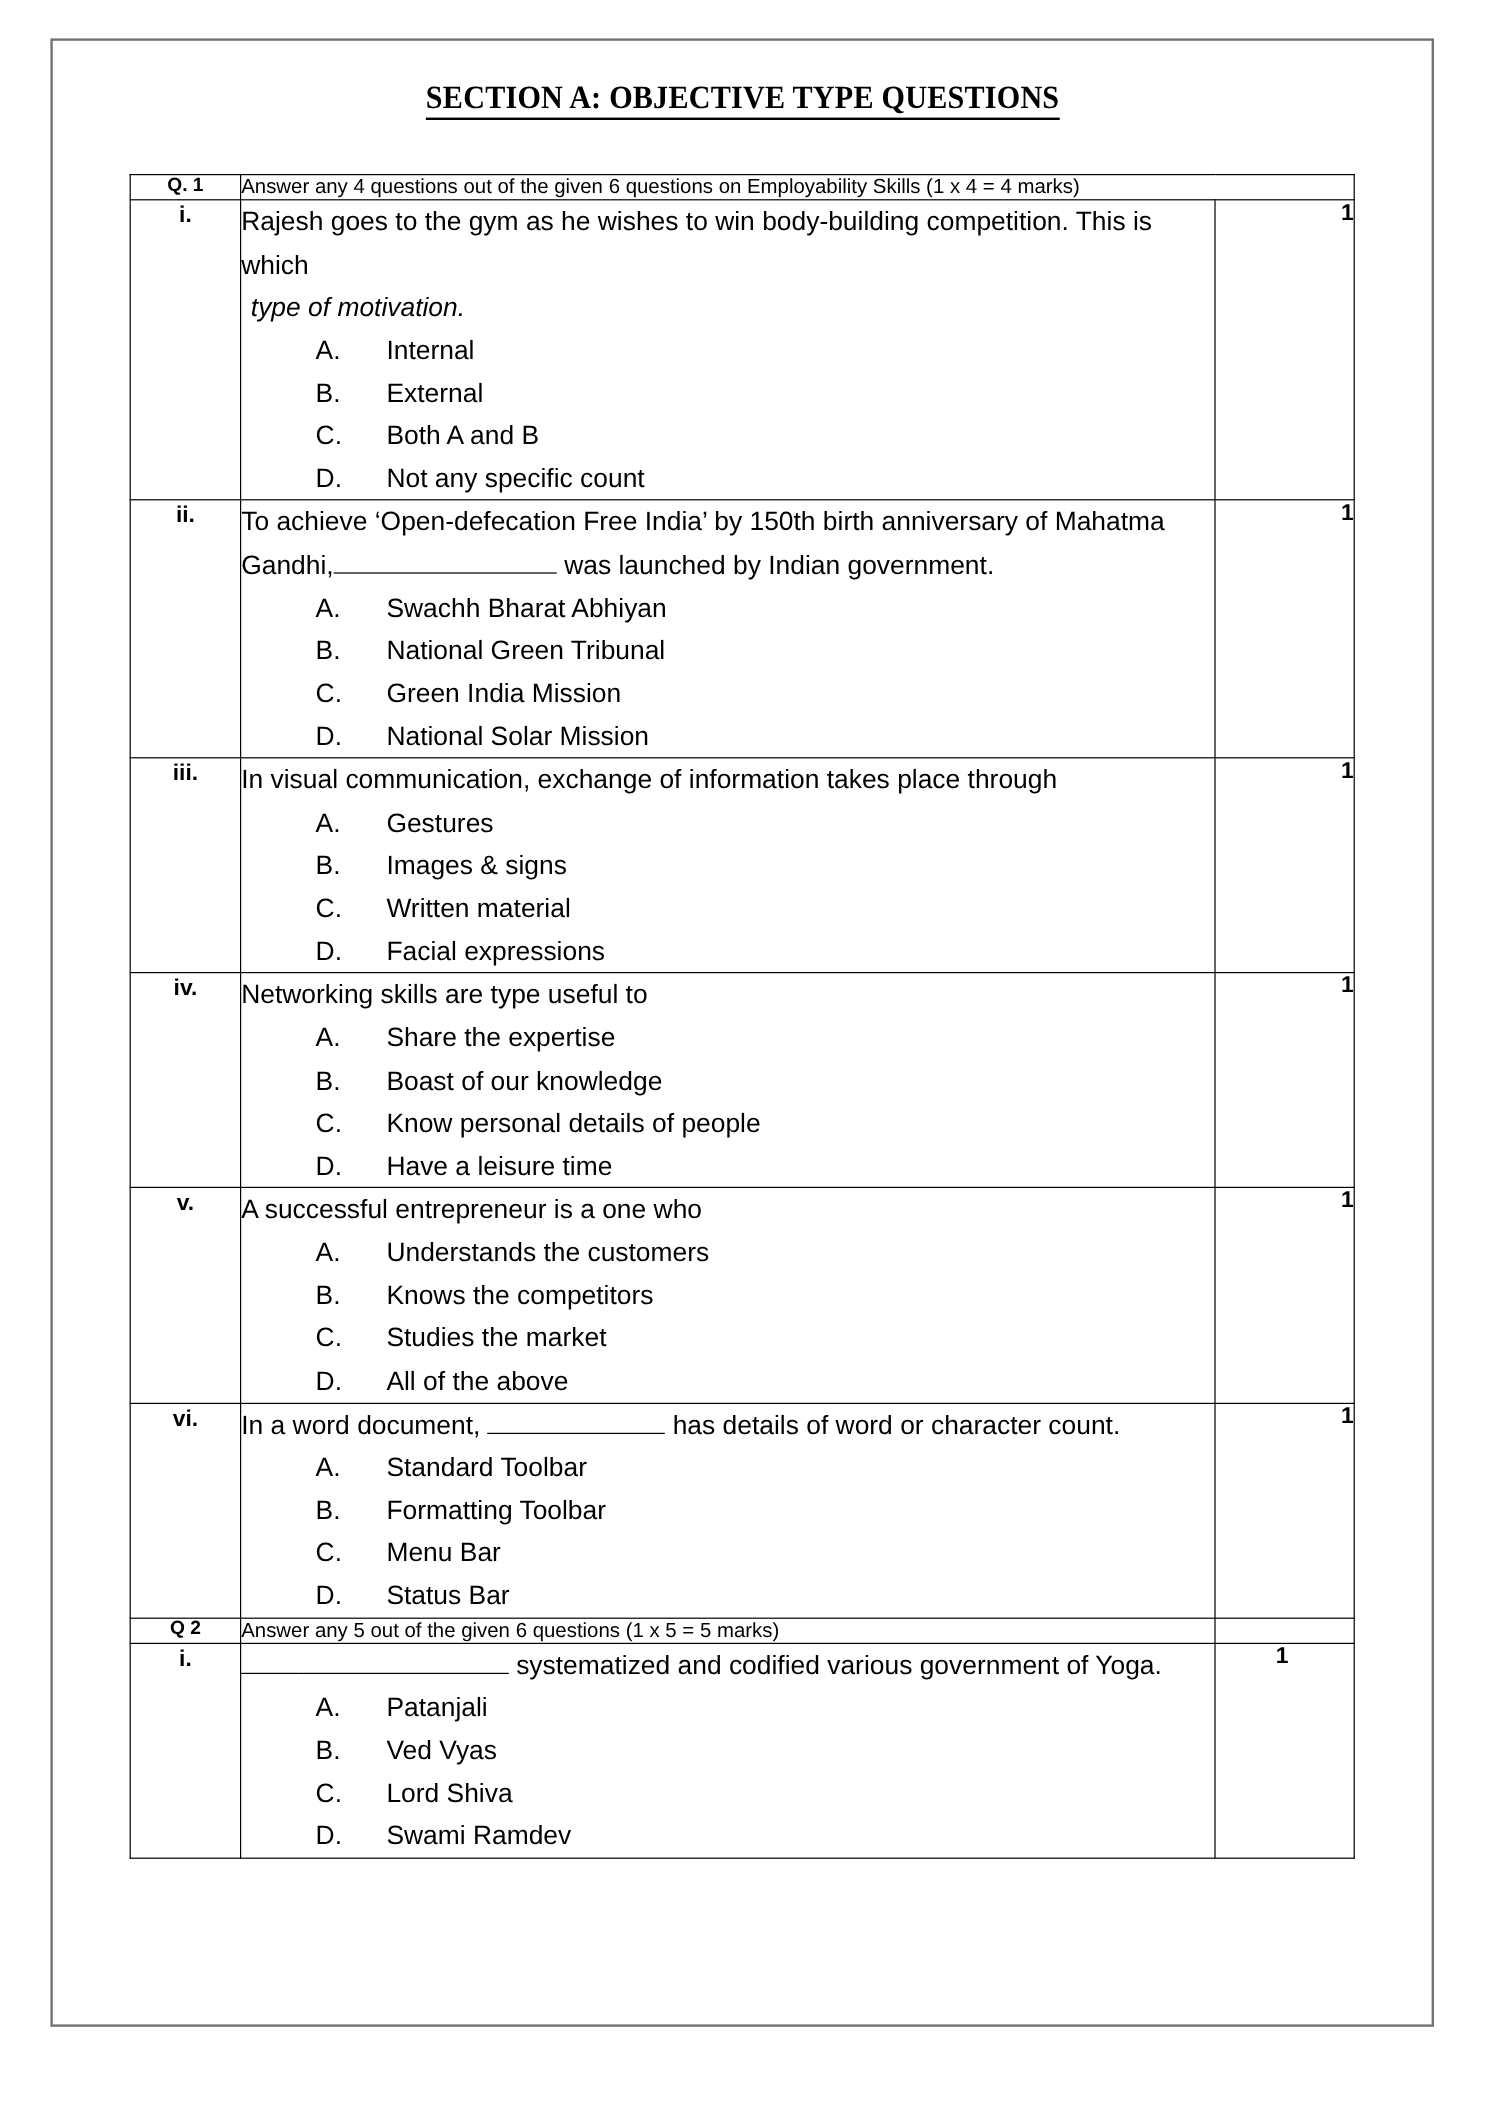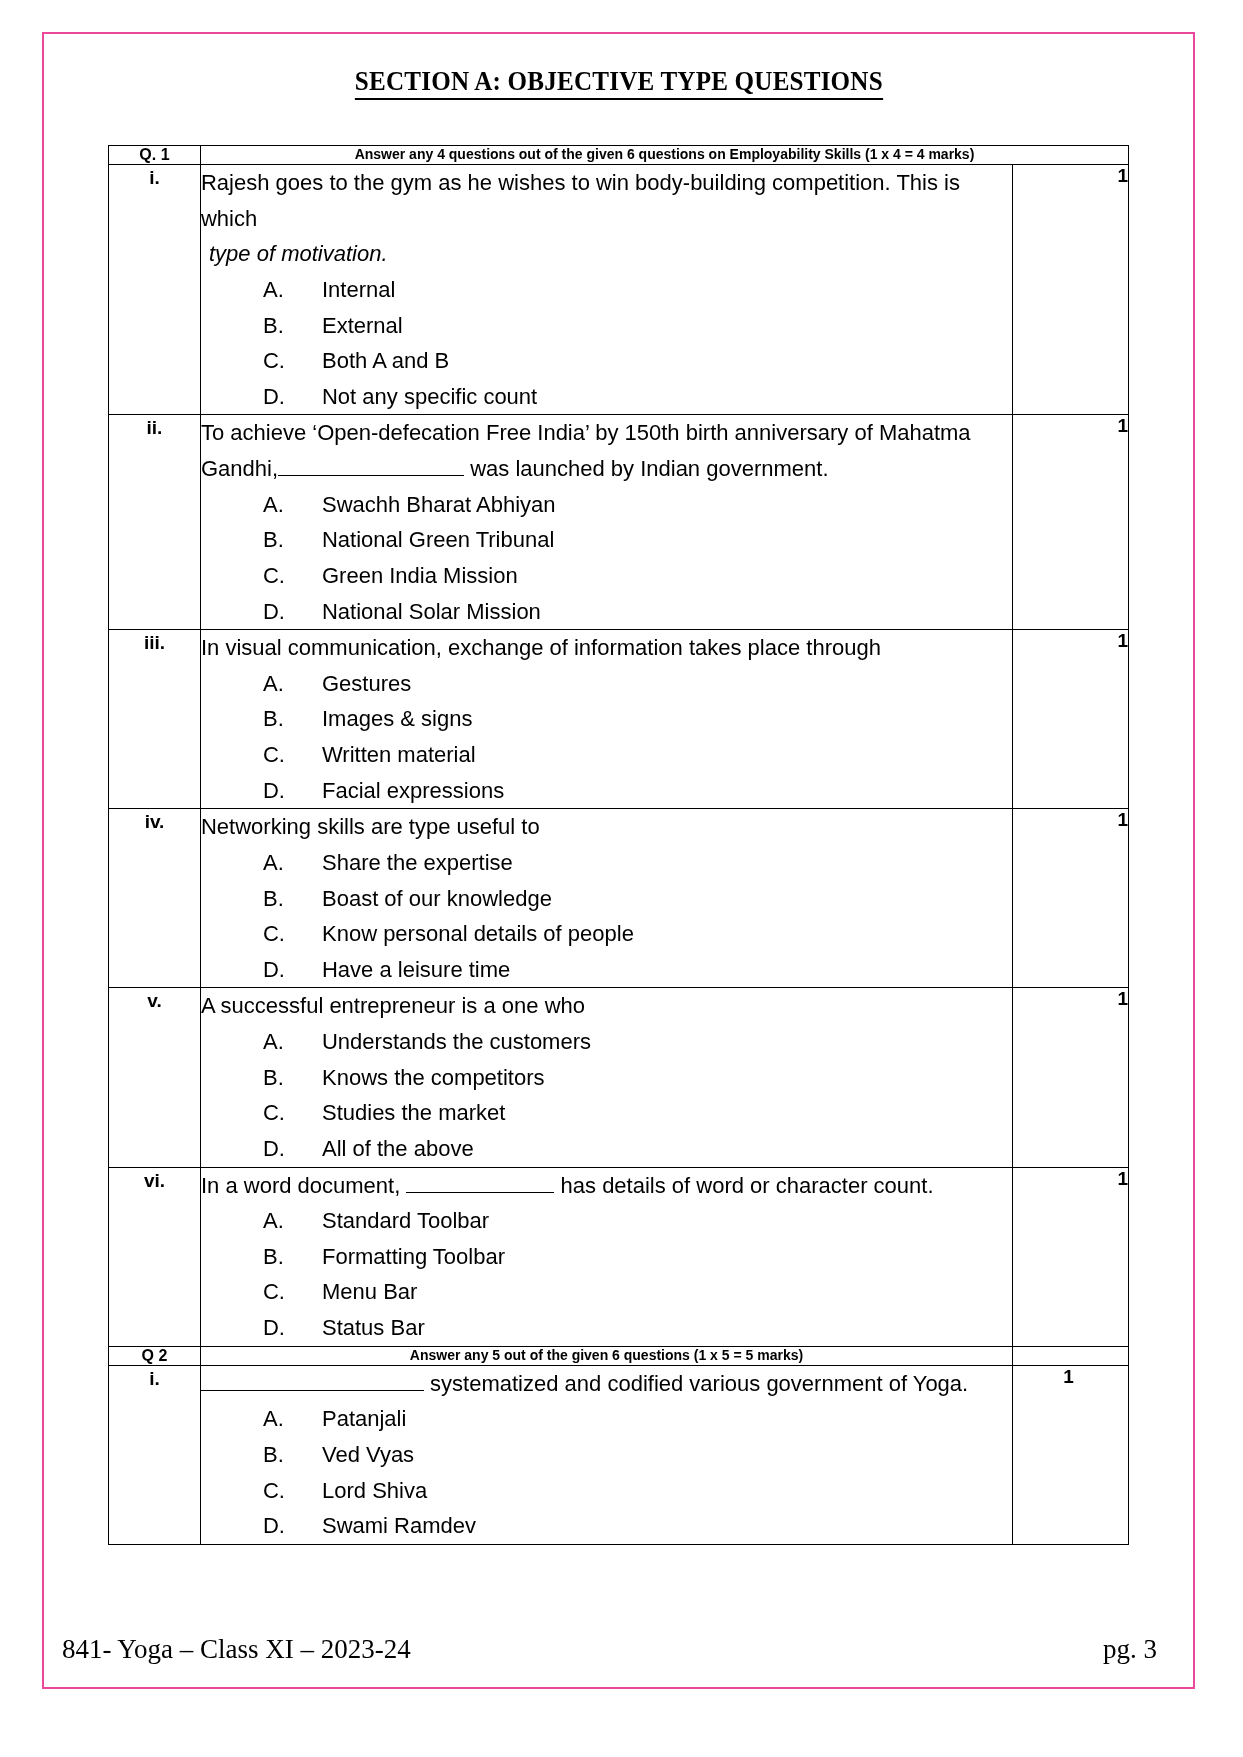--- a/index.html
+++ b/index.html
@@ -16,21 +16,21 @@
     overflow: hidden;
   }
 
   
   .page-frame {
     position: absolute;
     left: 42px;
     top: 32px;
     width: 1153px;
     height: 1657px;
-    border: 2px solid #ec4899;
+    border: 2px solid #737373;
     box-sizing: border-box;
   }
 
   .page-inner {
     position: absolute;
     left: 0;
     top: 0;
     right: 0;
     bottom: 0;
     padding: 0;
@@ -94,25 +94,24 @@
   .cell-marks.empty { padding: 0; }
 
   
   .hdr-num {
     text-align: center;
     font-weight: bold;
     font-size: 16px;
     padding: 7px 4px;
   }
   .hdr-text {
-    font-weight: bold;
-    font-size: 14px;
+    font-weight: normal;
+    font-size: 17px;
     padding: 7px 14px;
     white-space: nowrap;
-    text-align: center;
   }
 
   
   .stem { margin: 0; }
   .stem.justify { text-align: justify; text-align-last: left; }
 
   
   .stem-cont { margin: 0; padding-left: 8px; font-style: italic; }
 
   
@@ -367,19 +366,15 @@
                   <span class="opt-text">Swami Ramdev</span>
                 </li>
             </ul>
           </td>
           <td class="cell-marks center">1</td>
         </tr>
 
       </tbody>
     </table>
 
-    <div class="footer">
-      <div class="footer-left">841- Yoga – Class XI – 2023-24</div>
-      <div class="footer-right">pg. 3</div>
-    </div>
 
   </div>
 </div>
 
 </body></html>

